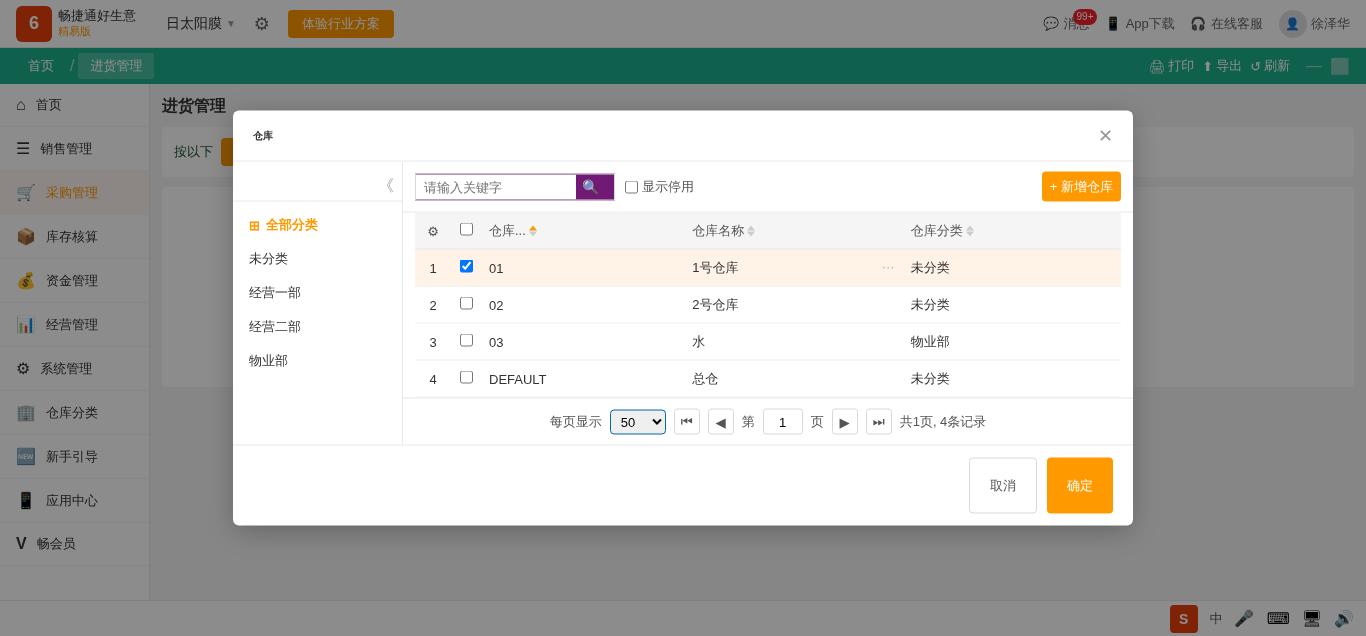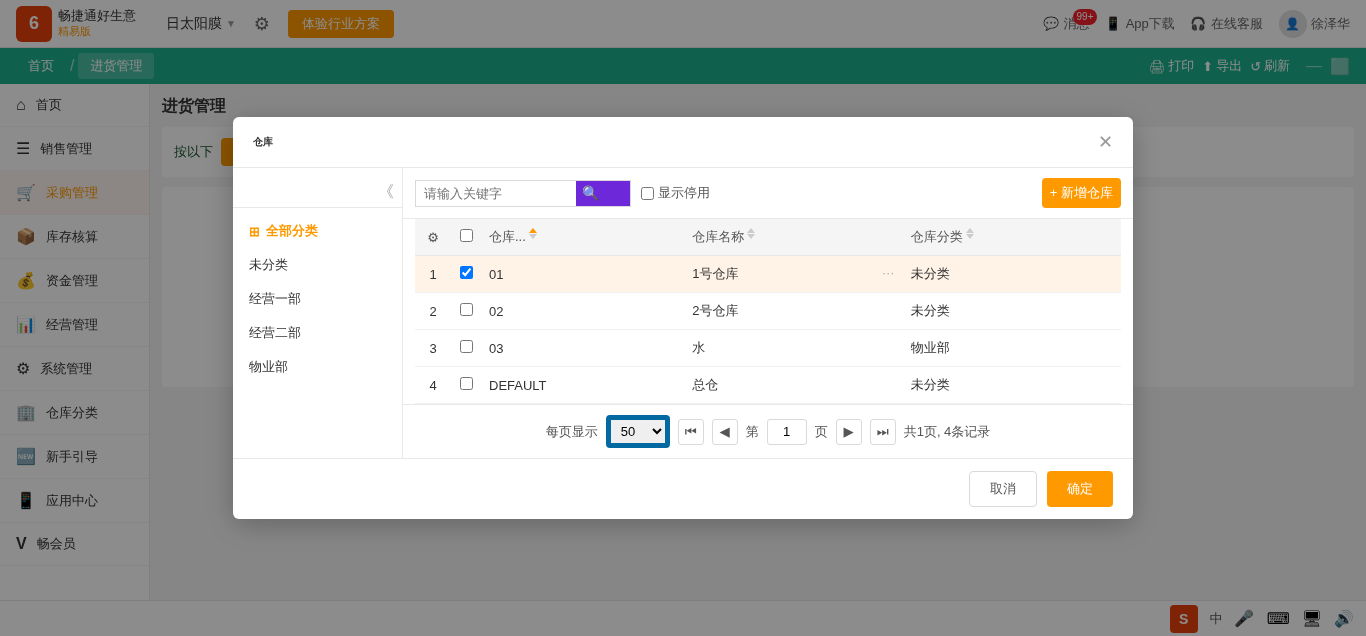--- a/index.html
+++ b/index.html
@@ -207,22 +207,22 @@
     .cat-icon { font-size: 13px; color: #f90; }
     .modal-main { flex: 1; display: flex; flex-direction: column; overflow: hidden; }
     .modal-toolbar {
       padding: 10px 12px;
       display: flex; align-items: center; gap: 10px;
       border-bottom: 1px solid #e8e8e8;
     }
     .search-box {
       display: flex; align-items: center;
       border: 1px solid #d9d9d9; border-radius: 0;
-      overflow: hidden; background: #6d28d9;
-      width: 216px;
+      overflow: hidden; background: #701a75;
+      width: 200px;
     }
     .search-box input {
       border: none; outline: none;
       padding: 5px 8px;
       font-size: 13px; color: #333;
       width: 160px;
     }
     .search-box-icon { padding: 0 6px; color: #aaa; font-size: 14px; cursor: pointer; }
     .checkbox-label {
       display: flex; align-items: center; gap: 4px;
@@ -253,35 +253,35 @@
     td {
       padding: 9px 8px;
       color: #333;
       border-bottom: 1px solid #f0f0f0;
       white-space: nowrap;
     }
     tr.row-selected { background: #fff3e8; }
     tr.row-selected td { background: #fff3e8; }
     .th-gear { width: 36px; text-align: center; }
     .th-check { width: 30px; text-align: center; }
-    .col-sort { display: flex; gap: 3px; }
+    .col-sort { display: flex; align-items: center; gap: 3px; }
     .sort-arrows { display: flex; flex-direction: column; gap: 1px; }
     .sort-arrow { width: 0; height: 0; }
     .sort-arrow.up { border-left: 4px solid transparent; border-right: 4px solid transparent; border-bottom: 5px solid #ccc; }
     .sort-arrow.down { border-left: 4px solid transparent; border-right: 4px solid transparent; border-top: 5px solid #ccc; }
     .sort-arrow.active-up { border-bottom-color: #f90; }
     .row-dots { color: #aaa; cursor: pointer; float: right; }
     .modal-pagination {
       padding: 10px 12px;
       border-top: 1px solid #e8e8e8;
       display: flex; align-items: center; justify-content: center;
       gap: 8px; font-size: 13px; color: #555;
     }
     .page-size-select {
-      border: 5px solid #0369a1; border-radius: 4px;
+      border: 1px solid #0369a1; border-radius: 4px;
       padding: 3px 6px; font-size: 13px;
       cursor: pointer;
     }
     .page-btn {
       width: 26px; height: 26px;
       border: 1px solid #d9d9d9;
       border-radius: 3px;
       background: #fff;
       display: flex; align-items: center; justify-content: center;
       cursor: pointer; color: #555;
@@ -291,21 +291,21 @@
       width: 40px; height: 26px;
       border: 1px solid #d9d9d9; border-radius: 3px;
       text-align: center; font-size: 13px;
     }
     .modal-footer {
       padding: 12px 20px;
       border-top: 1px solid #e8e8e8;
       display: flex; justify-content: flex-end; gap: 10px;
     }
     .btn-cancel {
-      padding: 8px 20px;
+      padding: 18px 20px;
       border: 1px solid #d9d9d9;
       border-radius: 4px;
       background: #fff;
       font-size: 13px; color: #555;
       cursor: pointer;
     }
     .btn-confirm {
       padding: 7px 20px;
       border: none;
       border-radius: 4px;

